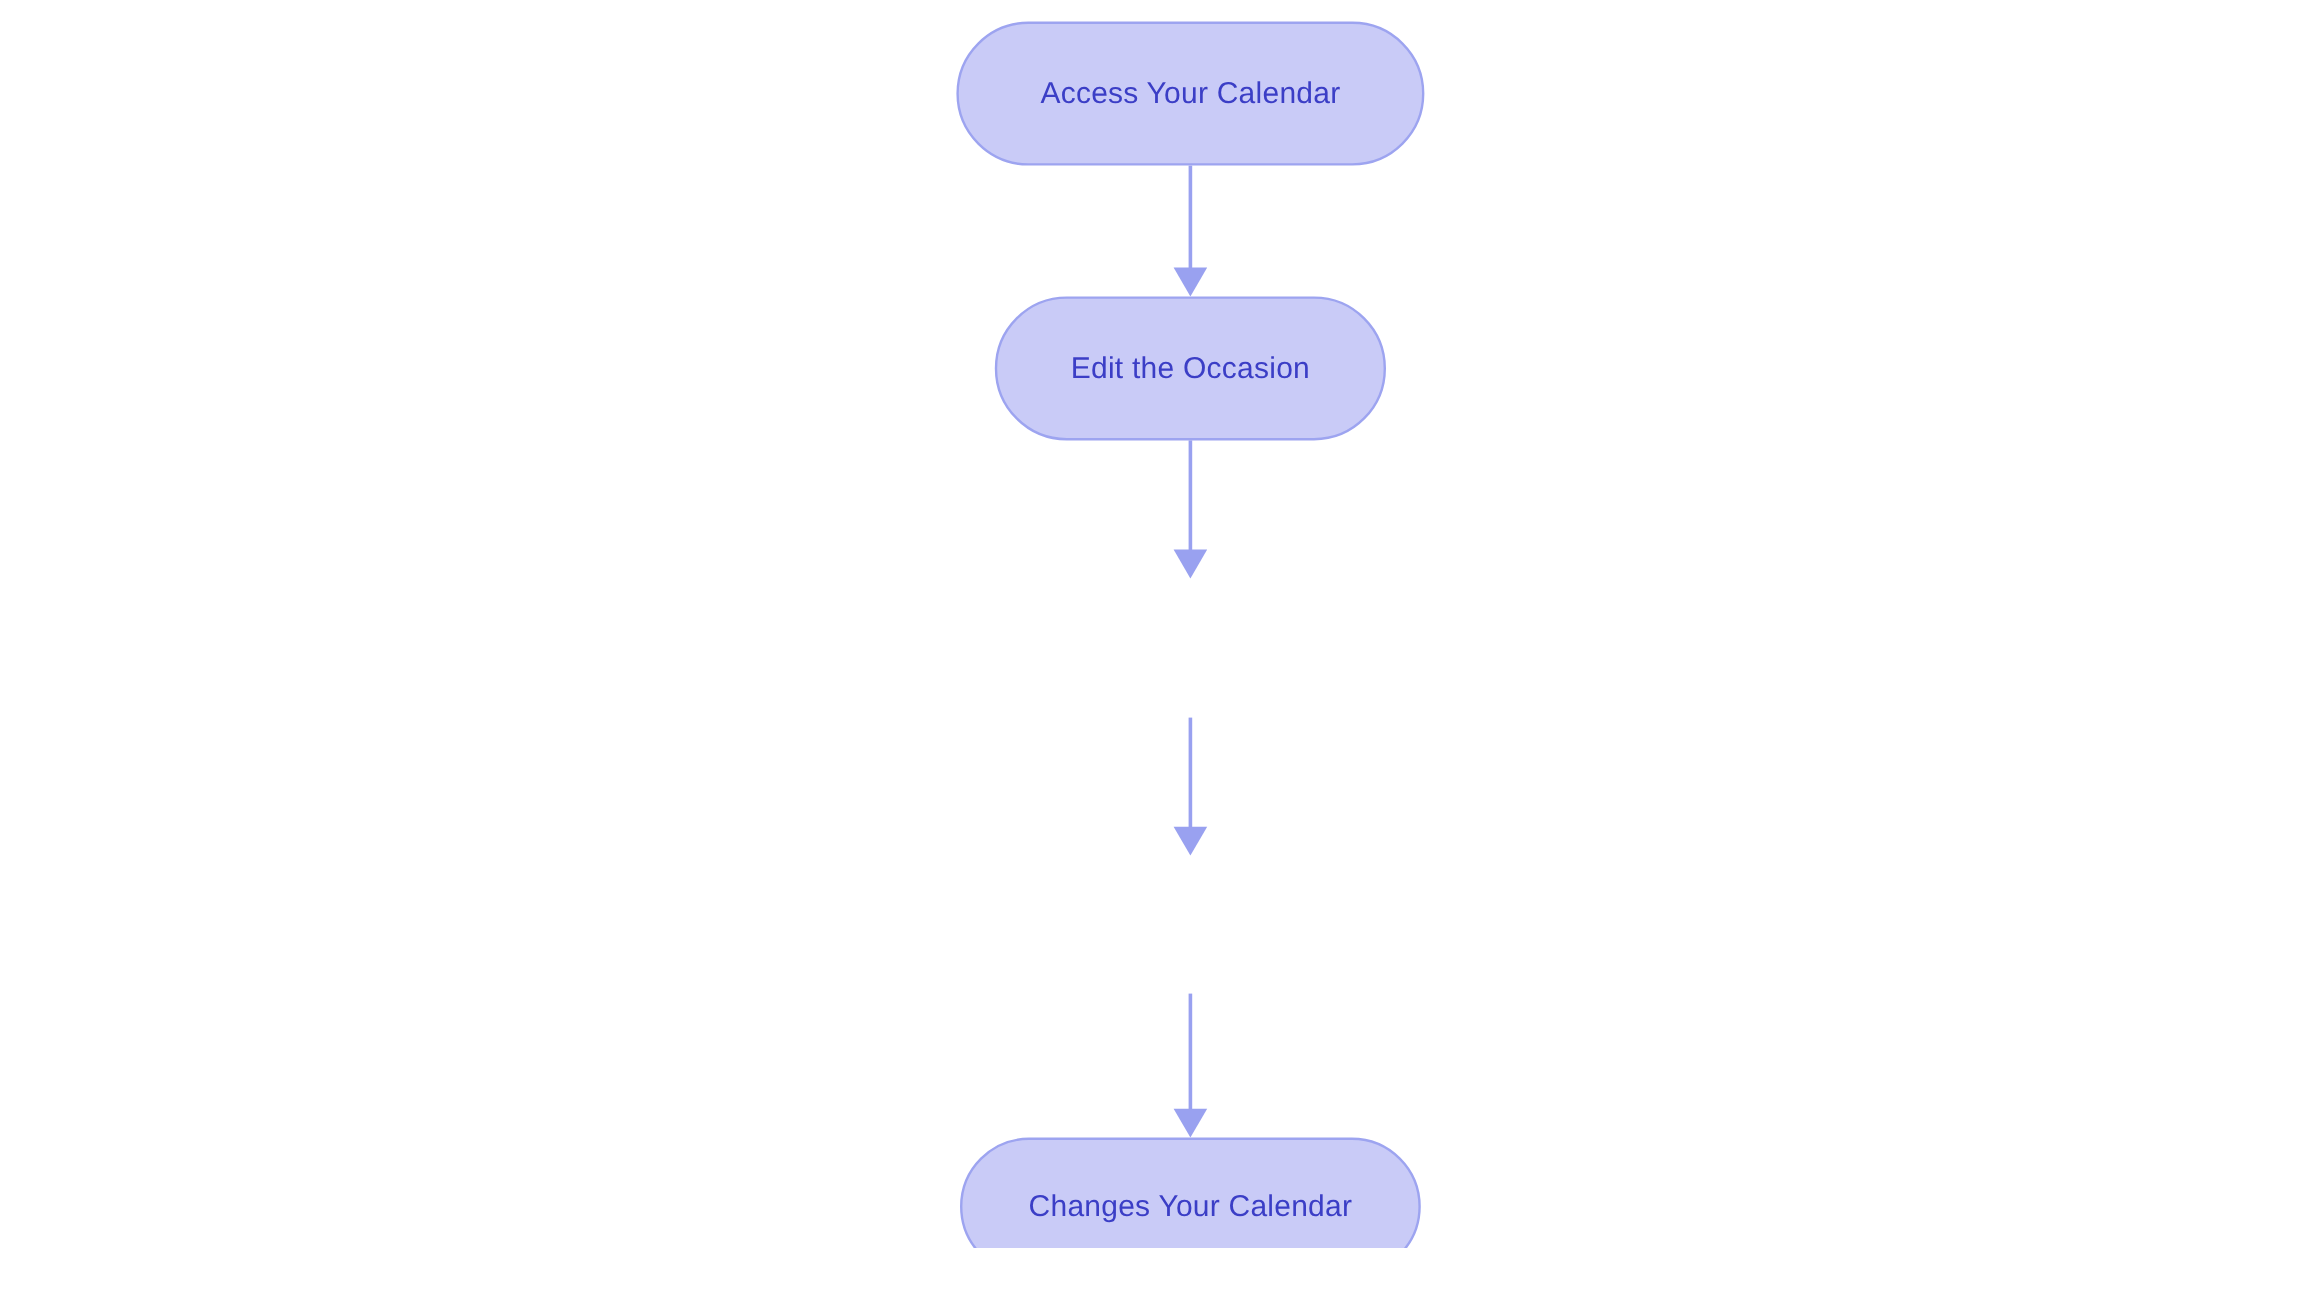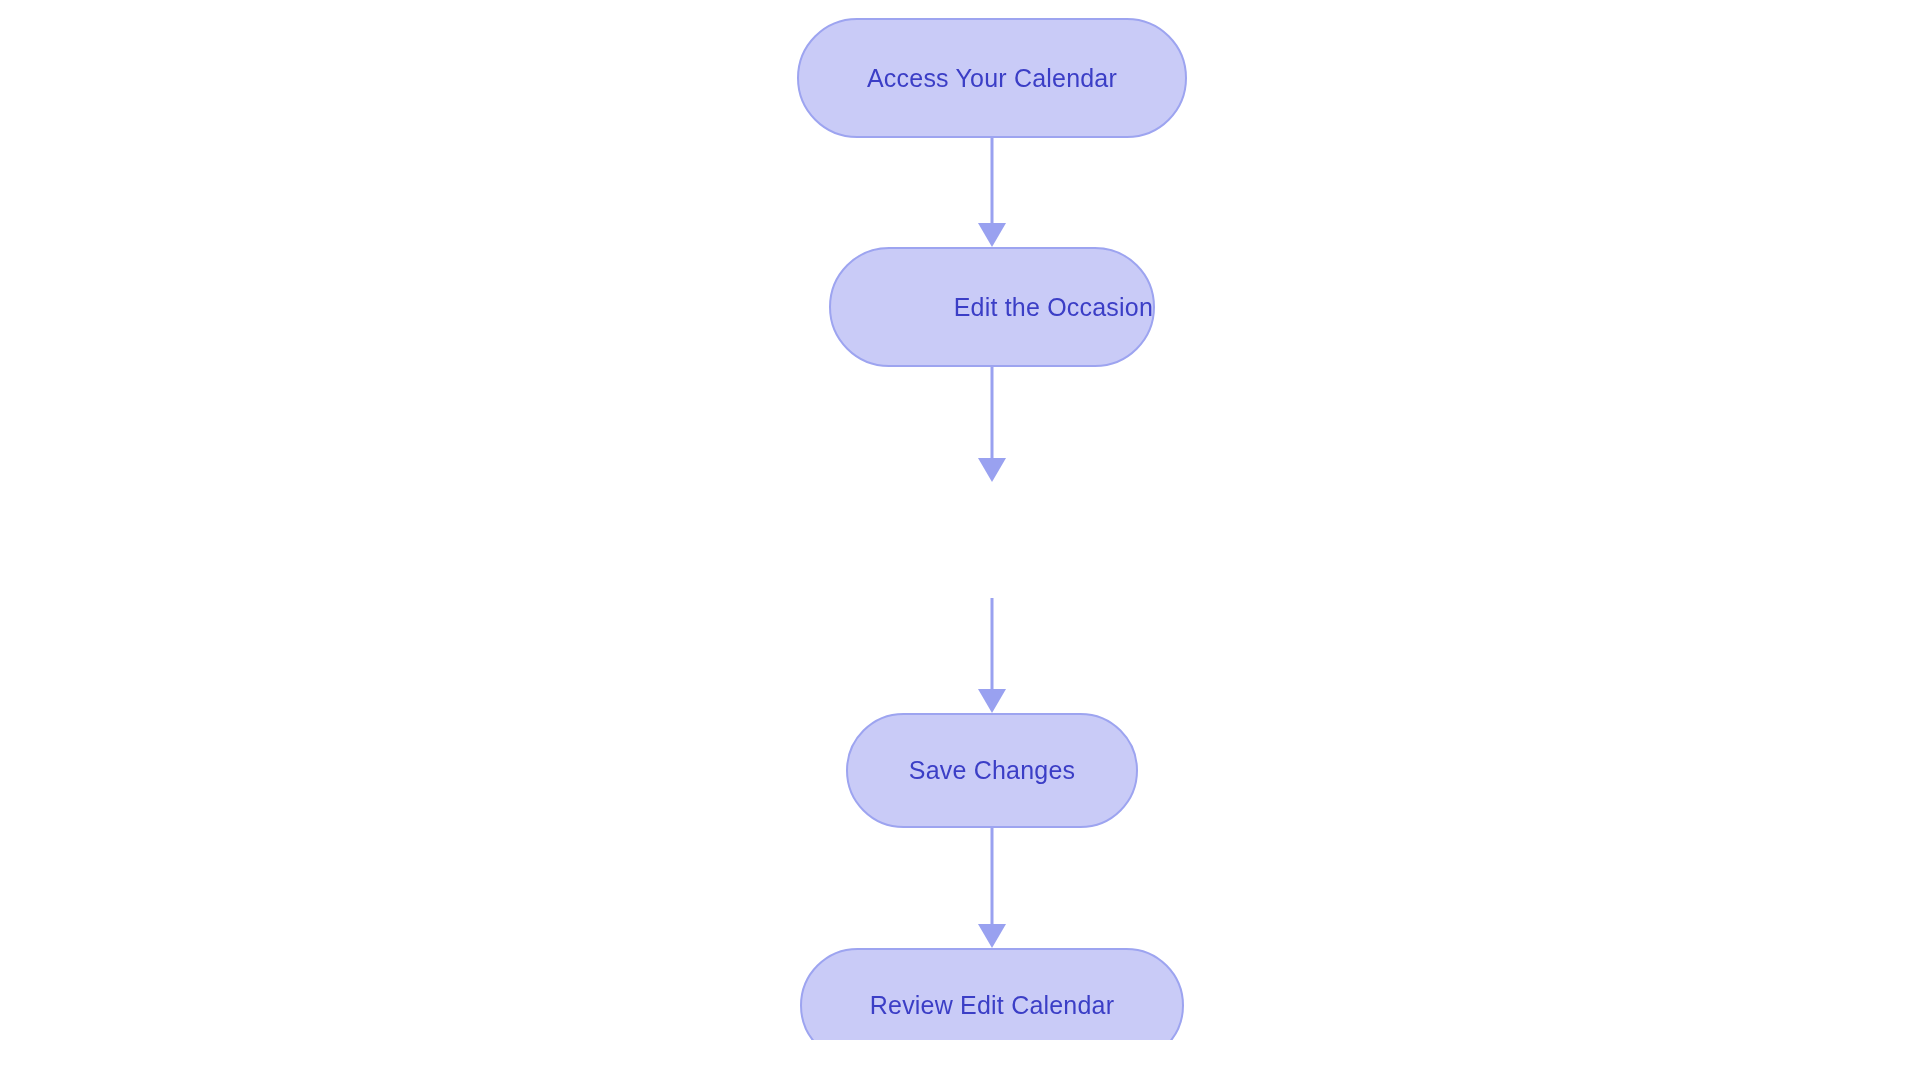--- a/index.html
+++ b/index.html
@@ -36,21 +36,21 @@
   .node-label {
     color: var(--node-text-color);
     font-size: 25px;
     font-weight: 400;
     letter-spacing: 0.2px;
     white-space: nowrap;
     text-align: center;
   }
   
   .n1 { left: 765px; top: 18px;  width: 390px; height: 120px; }
-  .n2 { left: 797px; top: 247px; width: 326px; height: 120px; justify-content: flex-end; }
+  .n2 { left: 797px; top: 247px; width: 326px; height: 120px; }
   .n3 { left: 742px; top: 482px; width: 436px; height: 116px; }
   .n4 { left: 814px; top: 713px; width: 292px; height: 115px; }
   .n5 { left: 768px; top: 948px; width: 384px; height: 115px; }
 
   .arrow {
     position: absolute;
     left: 946px;           
     width: 28px;
   }
   .a1 { top: 138px; height: 109px; }
@@ -100,26 +100,23 @@
     <div class="arrow-line"></div>
     <div class="arrow-head"></div>
   </div>
 
 
   <div class="arrow a3">
     <div class="arrow-line"></div>
     <div class="arrow-head"></div>
   </div>
 
-  <div class="node n4">
-    <span class="node-label">Save Changes</span>
-  </div>
 
   <div class="arrow a4">
     <div class="arrow-line"></div>
     <div class="arrow-head"></div>
   </div>
 
   <div class="node n5">
-    <span class="node-label">Review Edit Calendar</span>
+    <span class="node-label">Changes Your Calendar</span>
   </div>
 
 </div>
 
 </body></html>

